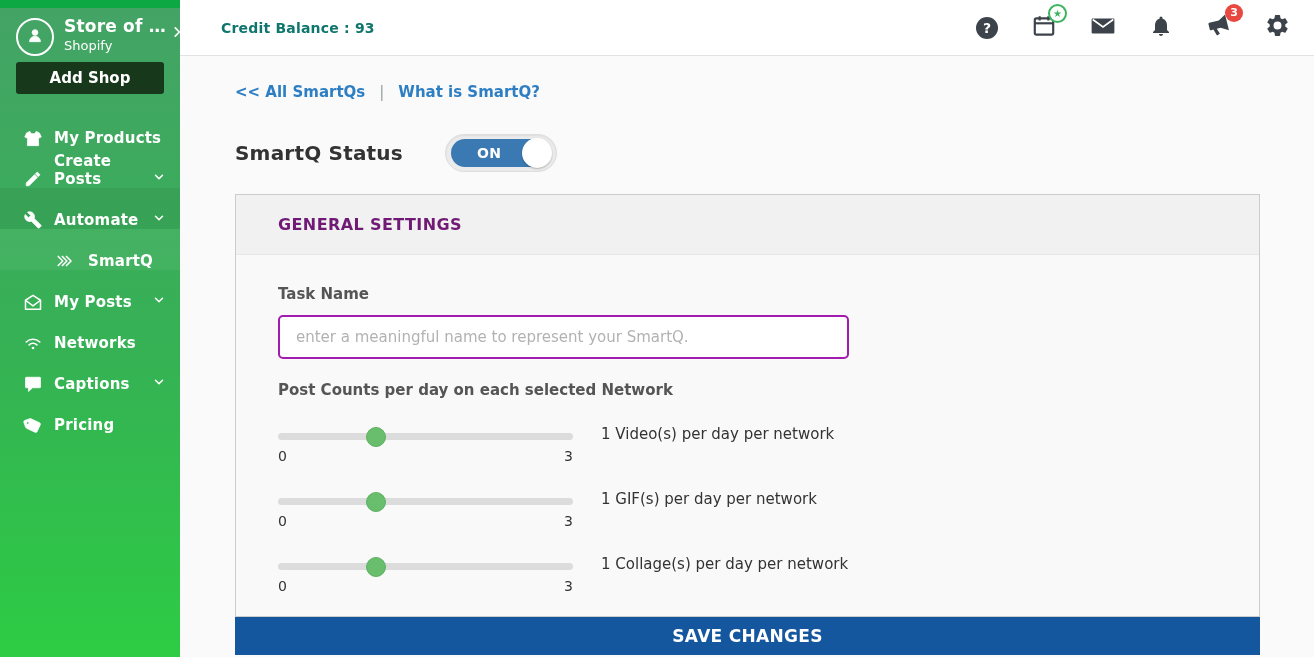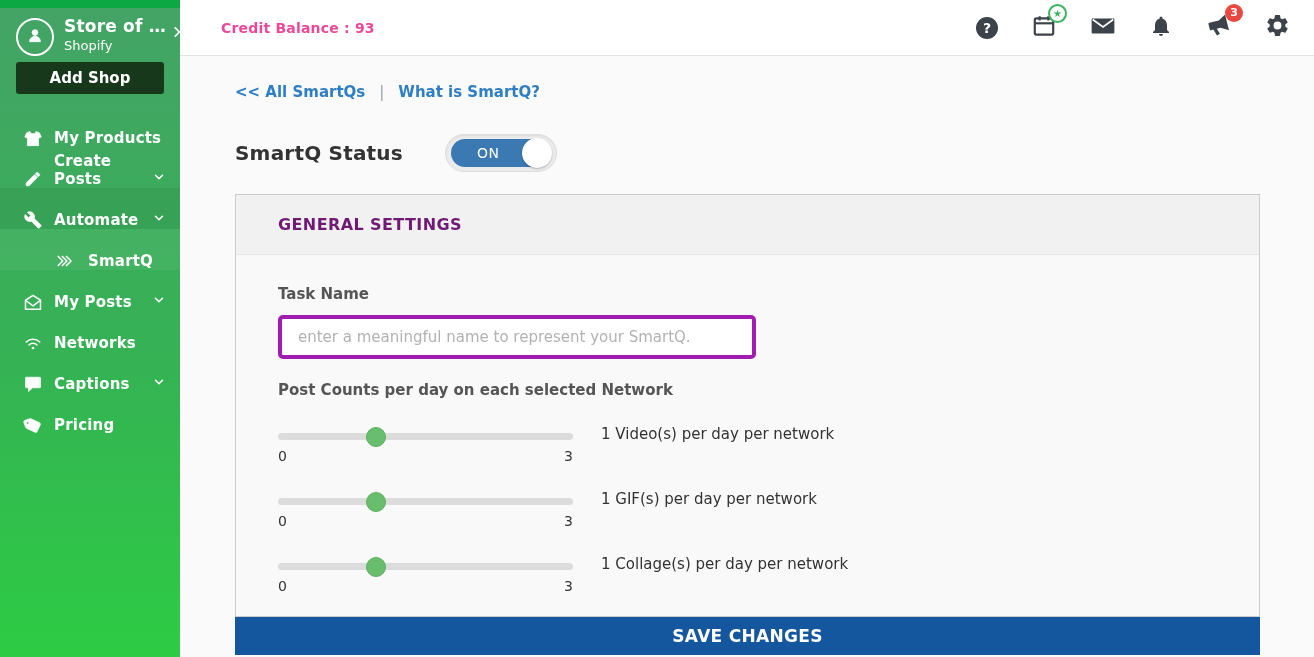--- a/index.html
+++ b/index.html
@@ -23,44 +23,44 @@
   .nav-item .caret { flex:none; }
   .nav-item.section-head { background:rgba(0,0,0,0.055); }
   .submenu { background:rgba(255,255,255,0.05); }
   .submenu .nav-item { padding-left:56px; }
   .submenu .nav-label { margin-left:14px; }
   svg.wicon { stroke:#fff; fill:#fff; }
 
   
   .main { flex:1; display:flex; flex-direction:column; }
   .topbar { height:56px; background:#fff; border-bottom:1px solid #e2e2e2; display:flex; align-items:center; padding:0 24px 0 41px; }
-  .credit { color:#ec4899; font-size:14px; font-weight:bold; letter-spacing:.2px; }
+  .credit { color:#0f766e; font-size:14px; font-weight:bold; letter-spacing:.2px; }
   .topbar-icons { margin-left:auto; display:flex; align-items:center; gap:33px; }
   .tb-icon { position:relative; cursor:pointer; display:flex; align-items:center; justify-content:center; color:#3d434b; }
   .help-circle { width:22px; height:22px; border-radius:50%; background:#3d434b; color:#fff; font-size:14px; font-weight:bold; display:flex; align-items:center; justify-content:center; }
   .badge-red { position:absolute; top:-9px; right:-11px; min-width:18px; height:18px; border-radius:50%; background:#e8483f; color:#fff; font-size:11px; font-weight:bold; display:flex; align-items:center; justify-content:center; }
   .badge-star { position:absolute; top:-9px; right:-10px; width:19px; height:19px; border-radius:50%; background:#fff; border:2px solid #3cb45d; color:#3cb45d; font-size:10px; display:flex; align-items:center; justify-content:center; }
 
   
   .content { flex:1; padding:0 54px 0 55px; }
   .breadcrumb { margin-top:27px; display:flex; align-items:center; font-size:15px; font-weight:bold; }
   .bc-link { color:#2d7ec2; text-decoration:none; cursor:pointer;text-align:center; }
   .bc-sep { color:#9aa0a6; margin:0 14px; font-weight:normal; }
   .status-row { margin-top:33px; display:flex; align-items:center; }
   .status-label { font-size:20px; font-weight:bold; color:#333; letter-spacing:.2px; }
   .toggle-shell { margin-left:42px; width:112px; height:38px; background:#ebebeb; border:1px solid #ddd; border-radius:19px; padding:4px 5px; box-shadow:inset 0 1px 2px rgba(0,0,0,.06); cursor:pointer; }
   .toggle-on { position:relative; width:100%; height:28px; background:#3a79b2; border-radius:14px; display:flex; align-items:center; }
-  .toggle-text { color:#fff; font-size:14px; font-weight:normal; letter-spacing:.5px; margin-left:26px; }
+  .toggle-text { color:#fff; font-size:14px; font-weight:bold; letter-spacing:.5px; margin-left:26px; }
   .toggle-knob { position:absolute; right:-1px; top:-1px; width:30px; height:30px; border-radius:50%; background:#fff; box-shadow:0 1px 2px rgba(0,0,0,.25); }
 
   .panel { margin-top:22px; border:1px solid #ccc; background:#f9f9f9; }
   .panel-header { height:60px; background:#f1f1f1; border-bottom:1px solid #e7e7e7; display:flex; align-items:center; padding-left:42px; font-size:16px; font-weight:bold; color:#701a75; letter-spacing:.4px; }
   .panel-body { padding:30px 42px 22px 42px; }
   .field-label { font-size:15px; font-weight:bold; color:#555; }
-  .task-input { display:block; margin-top:12px; width:478px; height:44px; background:#fff; border:4px solid #a21caf; border-radius:5px; padding:0 16px; font-family:inherit; font-size:15px; color:#444; }
+  .task-input { display:block; margin-top:12px; width:571px; height:44px; background:#fff; border:2px solid #a21caf; border-radius:5px; padding:0 16px; font-family:inherit; font-size:15px; color:#444; }
   .task-input::placeholder { color:#b2b2b2; }
   .post-counts-label { margin-top:22px; font-size:15px; font-weight:bold; color:#555; }
   .slider-row { display:flex; align-items:flex-start; margin-top:26px; }
   .slider-box { width:295px; flex:none; }
   .slider-track { position:relative; height:7px; background:#dcdcdc; border-radius:4px; margin-top:8px; cursor:pointer; }
   .slider-knob { position:absolute; top:50%; transform:translateY(-50%); width:20px; height:20px; border-radius:50%; background:#68be6d; border:1px solid #5db162; cursor:grab; }
   .slider-minmax { display:flex; justify-content:space-between; font-size:14px; color:#333; margin-top:8px; }
   .slider-text { margin-left:28px; font-size:15px; color:#333; margin-top:0; }
 
   .save-bar { height:38px; background:#15579f; color:#fff; display:flex; align-items:center; justify-content:center; font-size:17px; font-weight:bold; letter-spacing:.3px; border:none; width:100%; cursor:pointer; font-family:inherit;text-align:right; }

